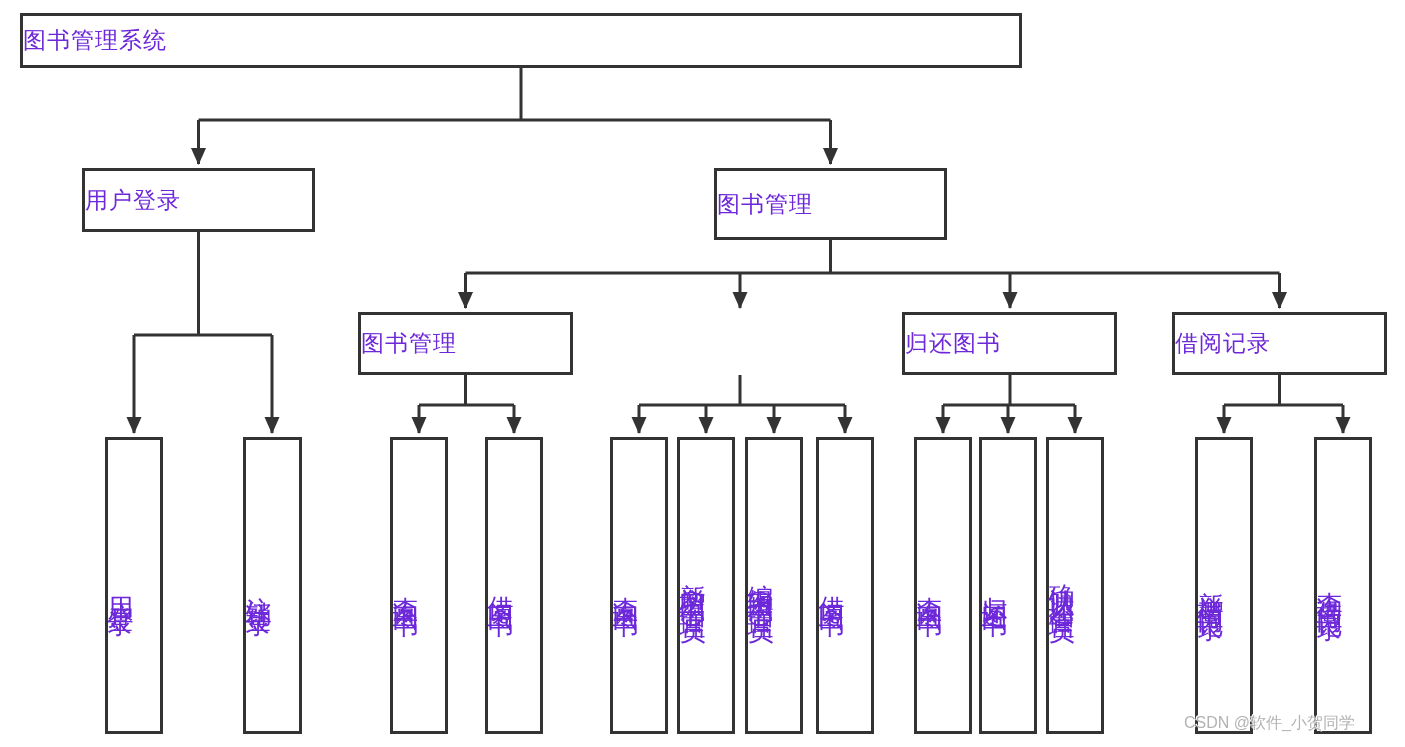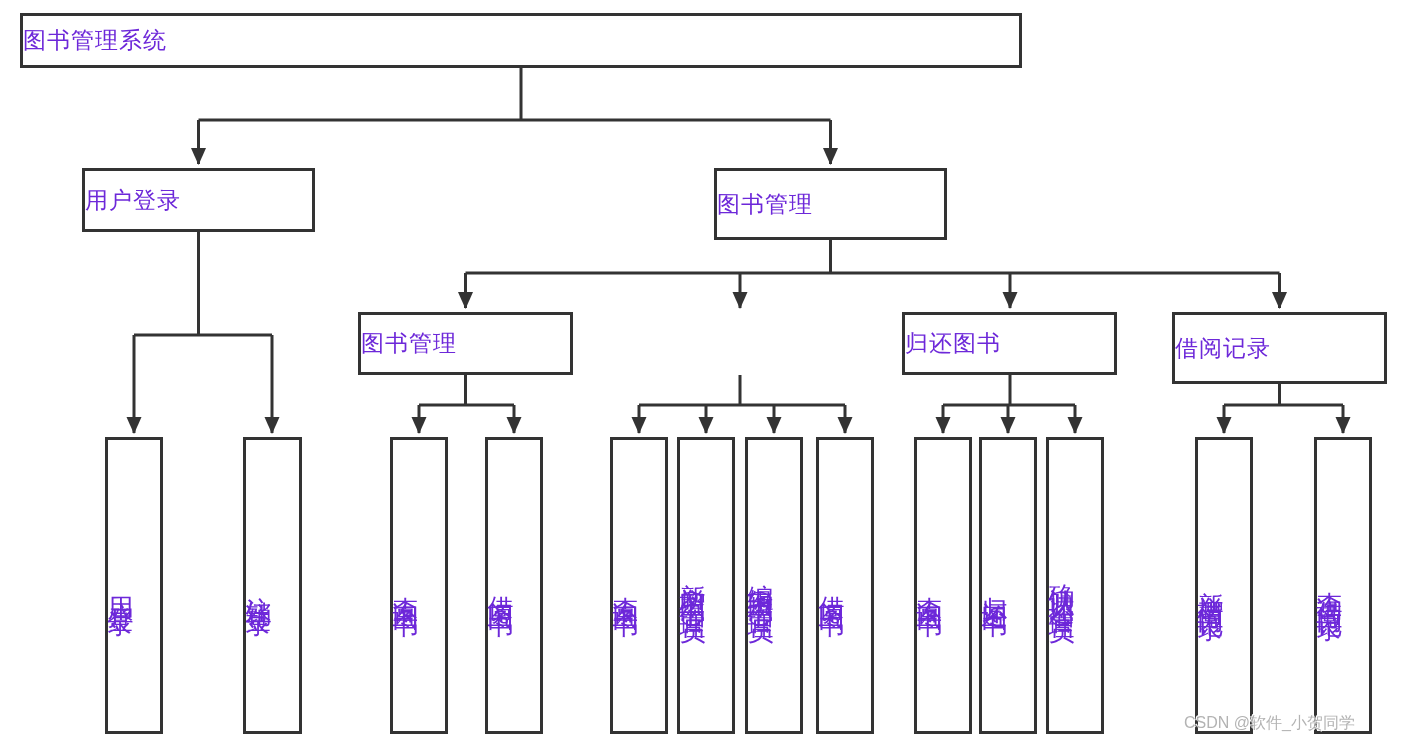--- a/index.html
+++ b/index.html
@@ -116,21 +116,21 @@
   <div class="box" style="left:714px;top:168px;width:233px;height:72px">
     <span class="hlabel">图书管理</span>
   </div>
 
   <div class="box" style="left:358px;top:312px;width:215px;height:63px">
     <span class="hlabel">图书管理</span>
   </div>
   <div class="box" style="left:902px;top:312px;width:215px;height:63px">
     <span class="hlabel">归还图书</span>
   </div>
-  <div class="box" style="left:1172px;top:312px;width:215px;height:72px">
+  <div class="box" style="left:1172px;top:312px;width:215px;height:63px">
     <span class="hlabel">借阅记录</span>
   </div>
 
   <div class="box" style="left:105px;top:437px;width:58px;height:297px">
     <span class="vlabel">用户登录</span>
   </div>
   <div class="box" style="left:243px;top:437px;width:59px;height:297px">
     <span class="vlabel">注销登录</span>
   </div>
 

